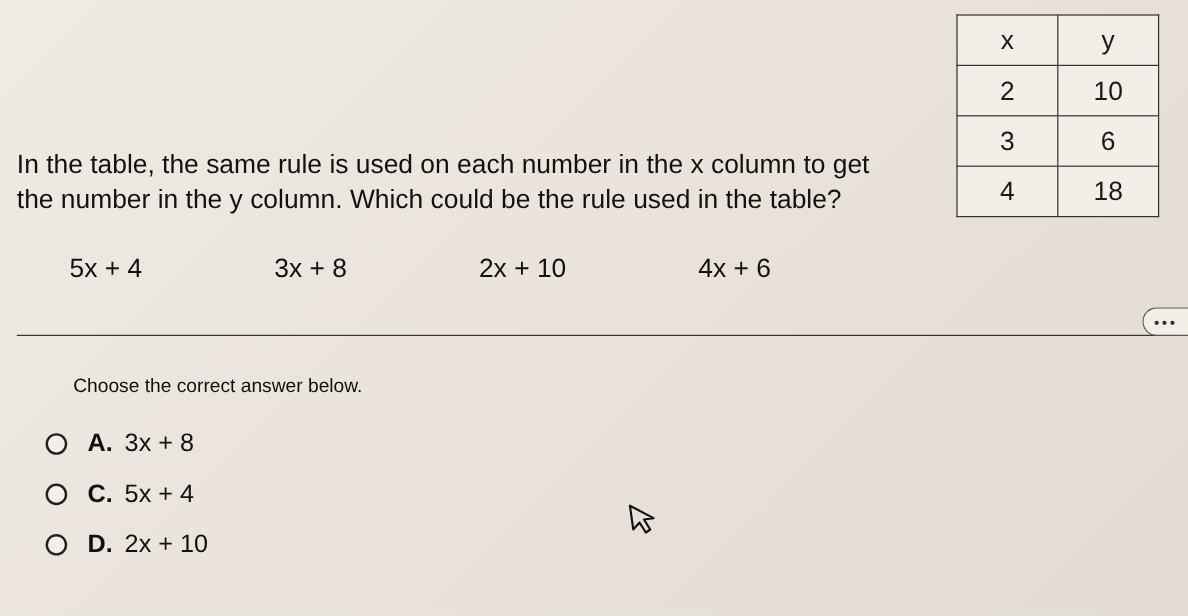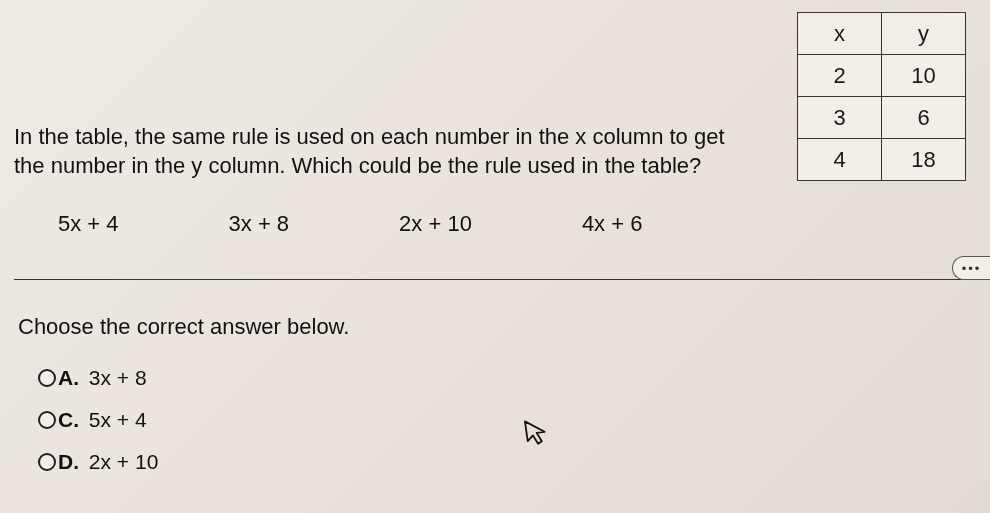--- a/index.html
+++ b/index.html
@@ -75,36 +75,37 @@
     background: rgba(245,242,236,0.8);
     display: flex;
     align-items: center;
     justify-content: center;
     font-size: 13px;
     letter-spacing: 2px;
     color: #333;
     cursor: pointer;
   }
   .choose-text {
-    font-size: 22px;
+    font-size: 16px;
     margin-top: 34px;
     padding-left: 4px;
     color: #111;
+    margin-left: 43px;
   }
   .options {
     margin-top: 26px;
     padding-left: 24px;
     display: flex;
     flex-direction: column;
     gap: 18px;
   }
   .option {
     display: flex;
     align-items: center;
-    gap: 2px;
+    gap: 17px;
     font-size: 21px;
     color: #111;
     cursor: pointer;
   }
   .radio {
     width: 18px;
     height: 18px;
     border: 2px solid #222;
     border-radius: 50%;
     display: inline-flex;

